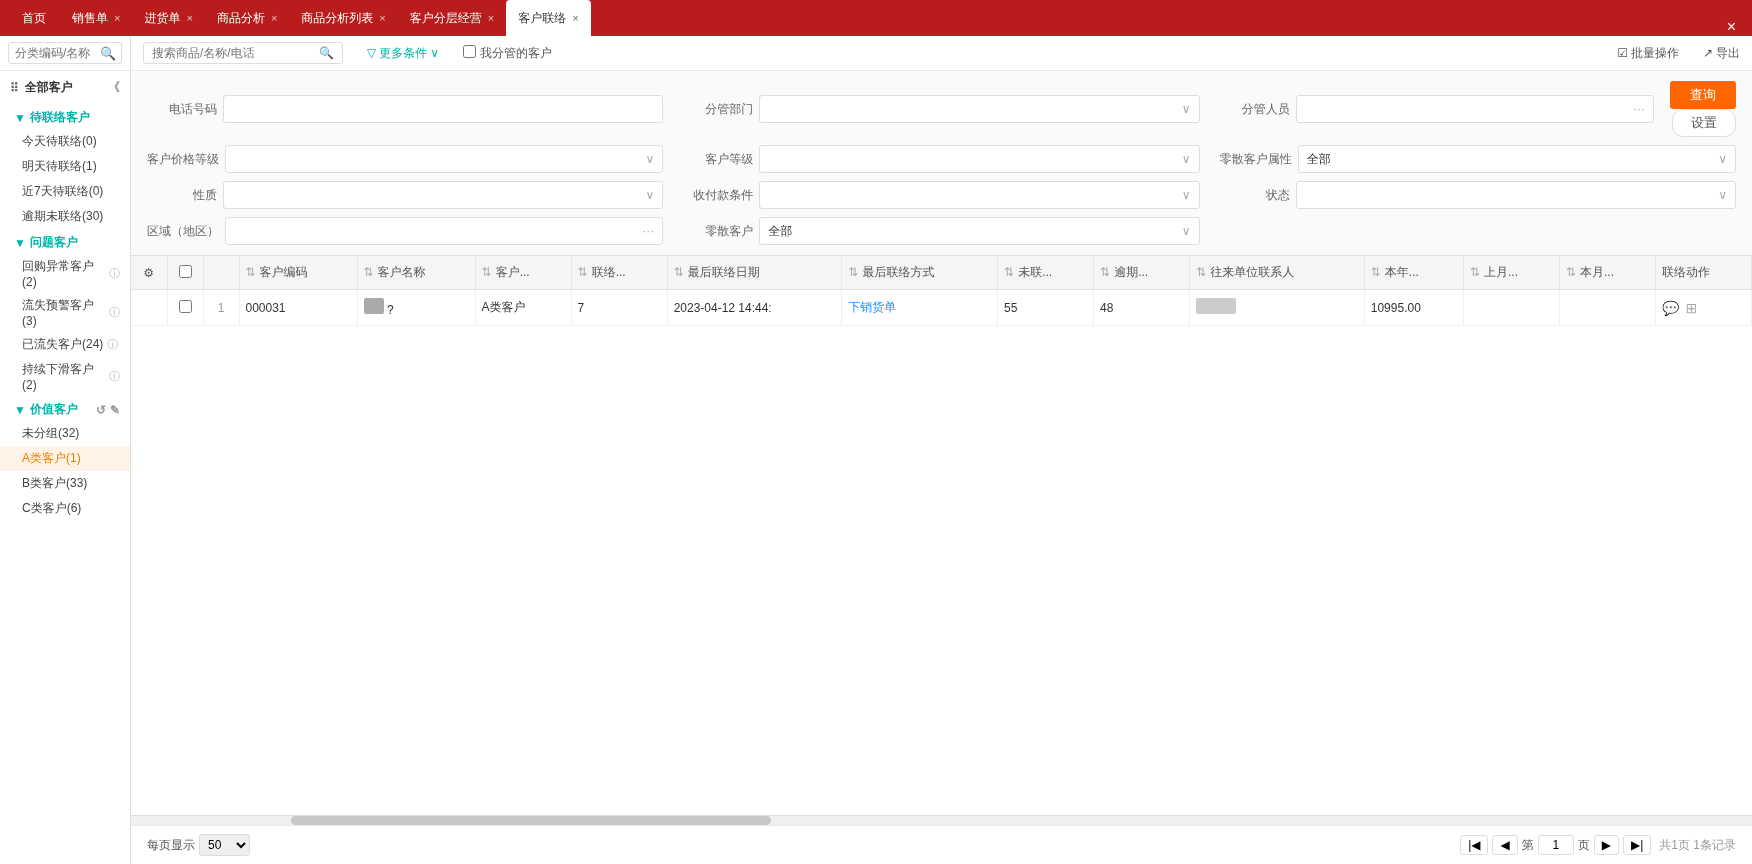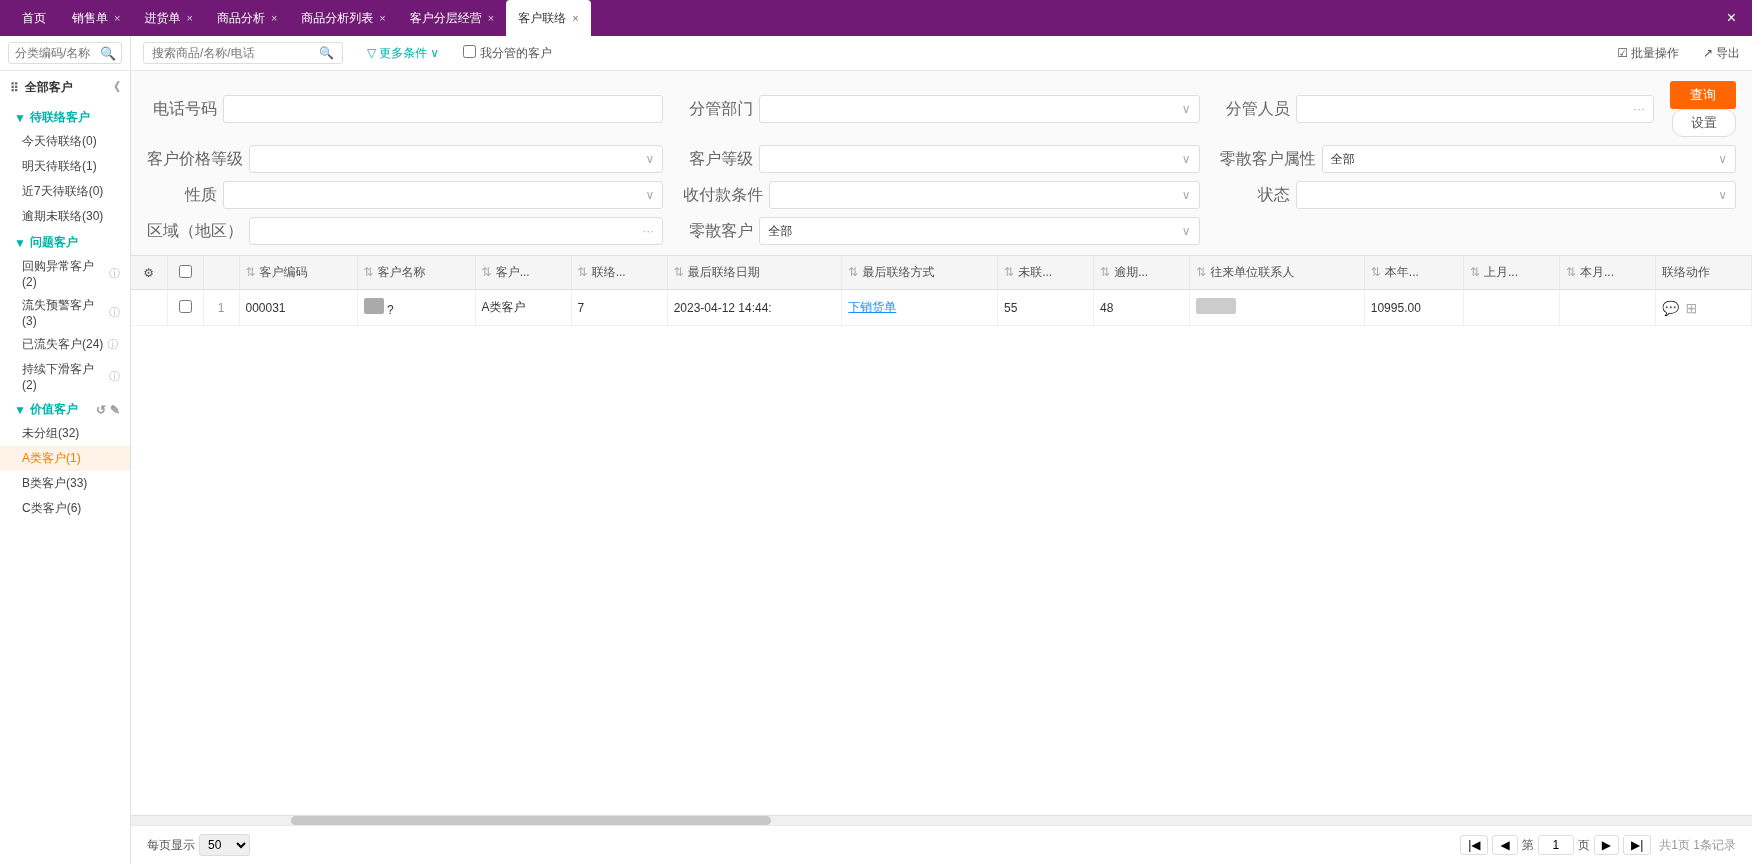--- a/index.html
+++ b/index.html
@@ -1,22 +1,22 @@
 <!DOCTYPE html>
 <html><head>
   <meta charset="utf-8">
   <style>
     * { box-sizing: border-box; margin: 0; padding: 0; font-family: 'Microsoft YaHei', Arial, sans-serif; font-size: 12px; }
     body { background: #f5f5f5; overflow: hidden; width: 1752px; height: 864px; }
 
     
     .top-nav {
       display: flex;
-      align-items: center;
-      background: #701a75;
+      align-items: flex-end;
+      background: #b91c1c;
       height: 36px;
       padding: 0 8px;
       color: white;
     }
     .top-nav .nav-tab {
       display: flex;
       align-items: center;
       padding: 0 12px;
       height: 36px;
       cursor: pointer;
@@ -220,21 +220,21 @@
       grid-template-columns: 1fr 1fr 1fr;
       gap: 8px 20px;
     }
     .filter-row {
       display: flex;
       align-items: center;
       gap: 6px;
     }
     .filter-label {
       color: #666;
-      font-size: 16px;
+      font-size: 12px;
       white-space: nowrap;
       min-width: 70px;
       text-align: right;
     }
     .filter-input {
       flex: 1;
       border: 1px solid #ddd;
       border-radius: 3px;
       padding: 4px 8px;
       font-size: 12px;
@@ -307,21 +307,21 @@
     tbody tr {
       border-bottom: 1px solid #f0f0f0;
     }
     tbody td {
       padding: 8px 6px;
       font-size: 12px;
       color: #333;
       border-right: 1px solid #f0f0f0;
       white-space: nowrap;
     }
-    .link-text { color: #1890ff; cursor: pointer; text-decoration: underline; }
+    .link-text { color: #1890ff; cursor: pointer; }
 
     
     .gear-cell {
       width: 36px;
       text-align: center;
     }
     .checkbox-cell { width: 36px; text-align: center; }
     .row-num-cell { width: 36px; text-align: center; color: #999; }
 
     

